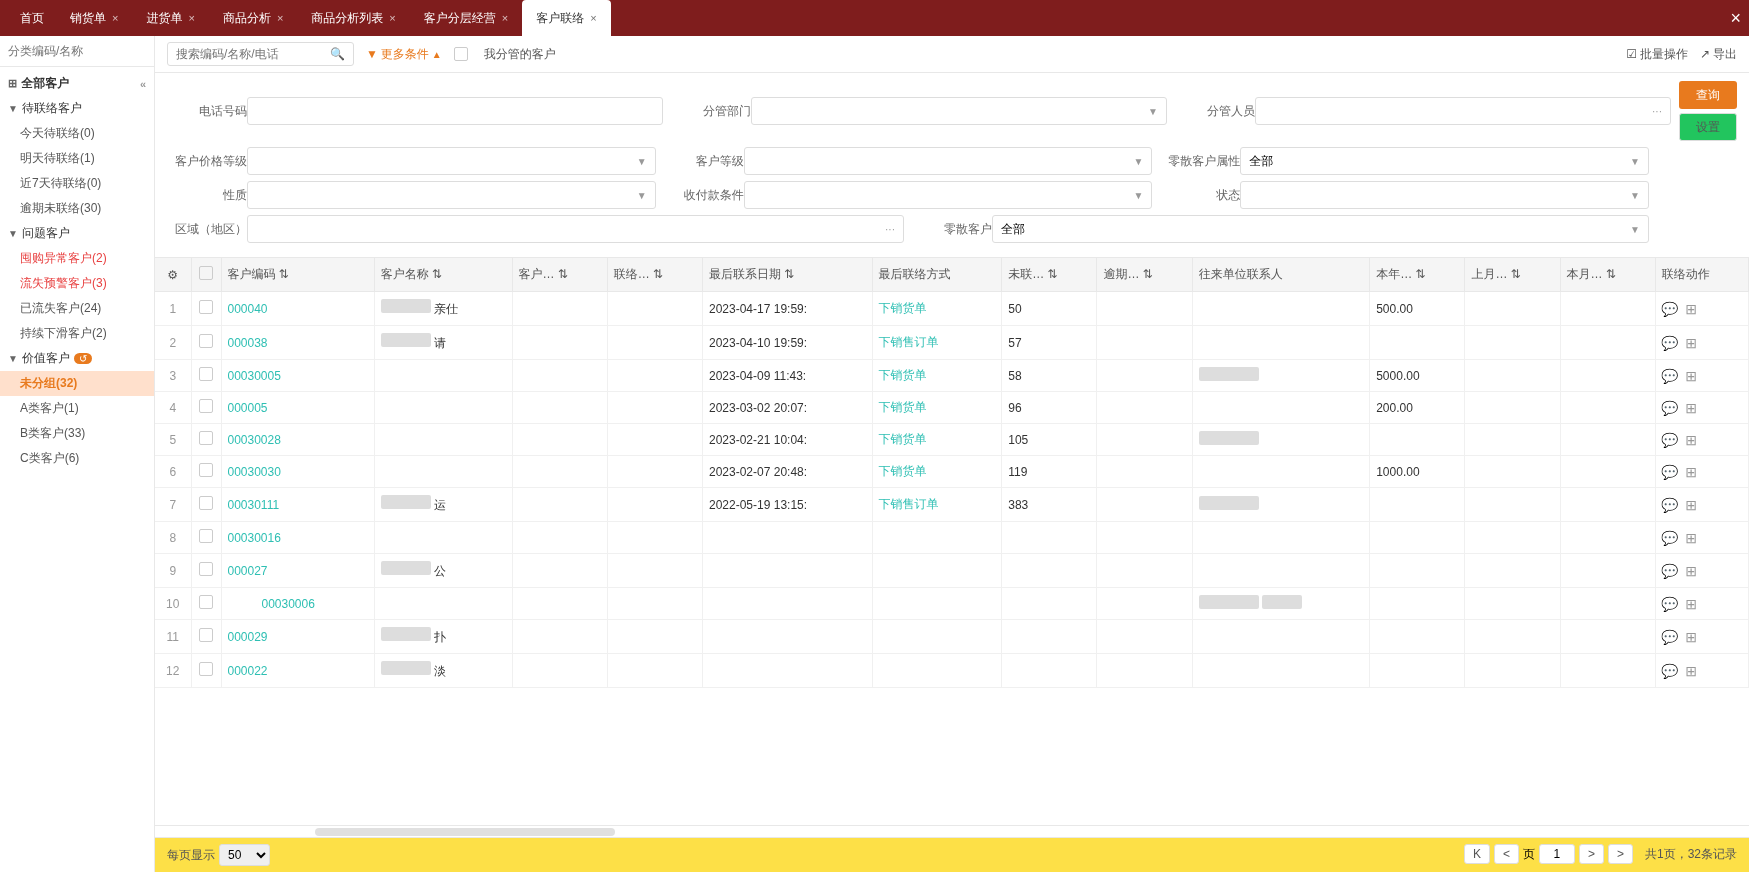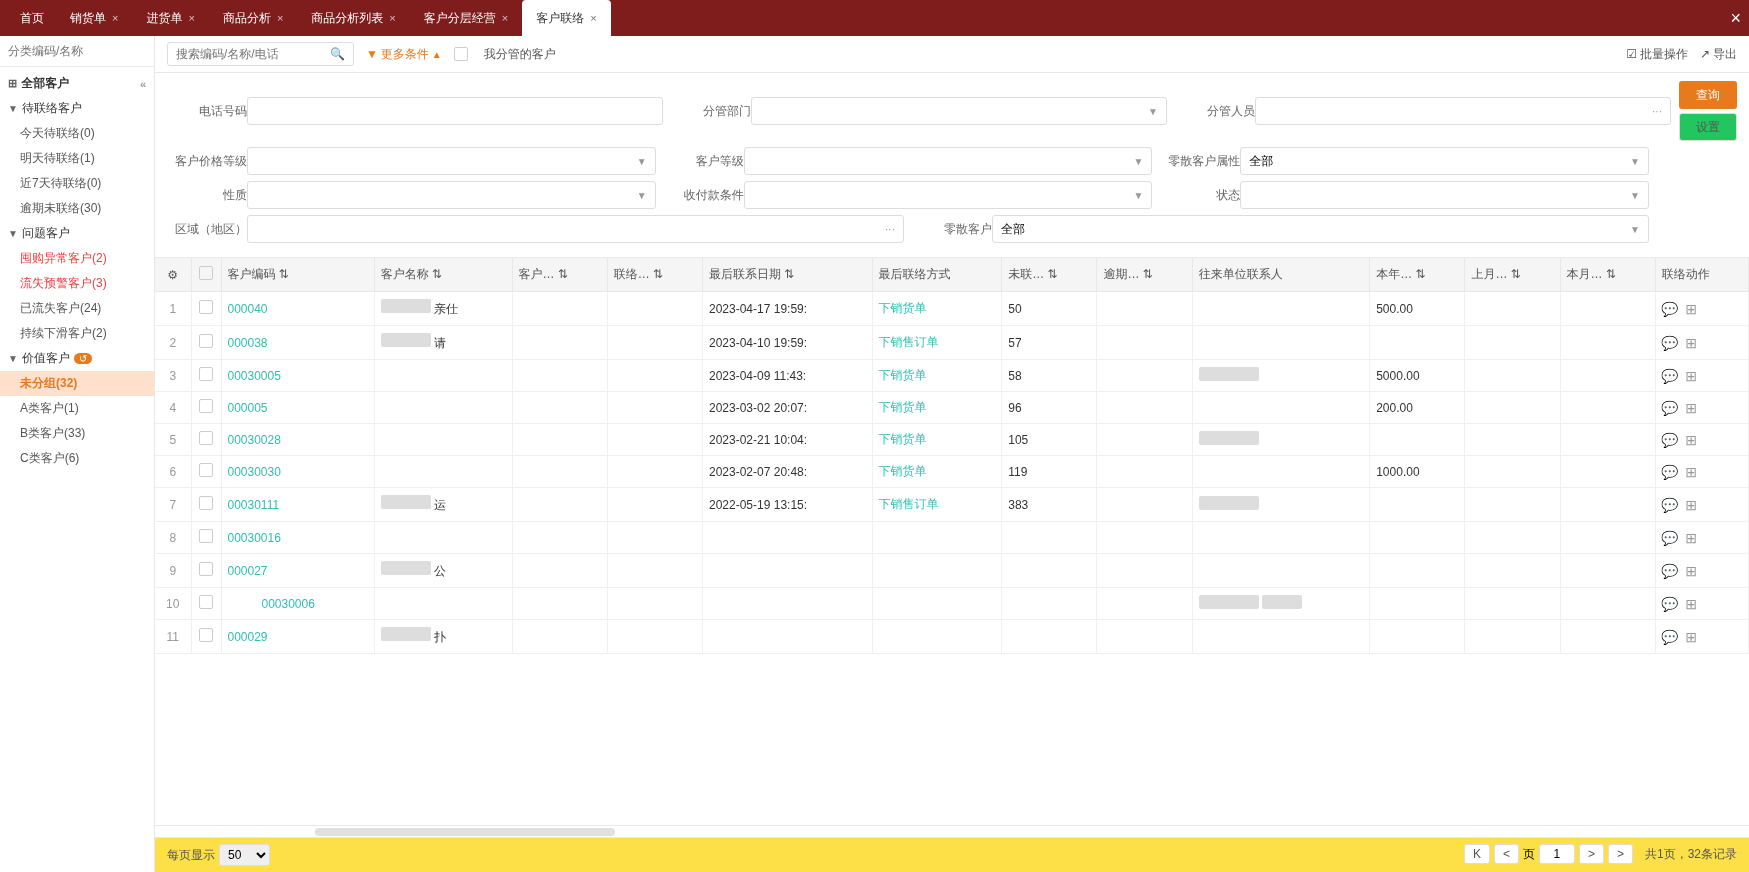--- a/index.html
+++ b/index.html
@@ -874,20 +874,45 @@
       <td></td>
       <td></td>
       <td></td>
       <td>
         <div class="action-icons">
           <span class="action-icon" title="联络">💬</span>
           <span class="action-icon" title="更多">⊞</span>
         </div>
       </td>
     </tr>
+            <tr>
+      <td>12</td>
+      <td><span class="checkbox-custom"></span></td>
+      <td style="color:#2ebfb3;cursor:pointer;">000022</td>
+      <td>
+        <span style="background:#ddd;border-radius:2px;color:transparent;min-width:50px;display:inline-block;height:14px;"></span>
+        <span style="color:#333;">淡</span>
+      </td>
+      <td></td>
+      <td></td>
+      <td></td>
+      <td></td>
+      <td></td>
+      <td></td>
+      <td></td>
+      <td></td>
+      <td></td>
+      <td></td>
+      <td>
+        <div class="action-icons">
+          <span class="action-icon" title="联络">💬</span>
+          <span class="action-icon" title="更多">⊞</span>
+        </div>
+      </td>
+    </tr>
           </tbody>
       </table>
     </div>
 
     <div style="height:12px;background:white;border-top:1px solid #e8e8e8;">
       <div style="height:8px;background:#e0e0e0;width:300px;margin:2px 160px;border-radius:4px;"></div>
     </div>
 
     <div class="pagination-bar">
       <div class="per-page">

